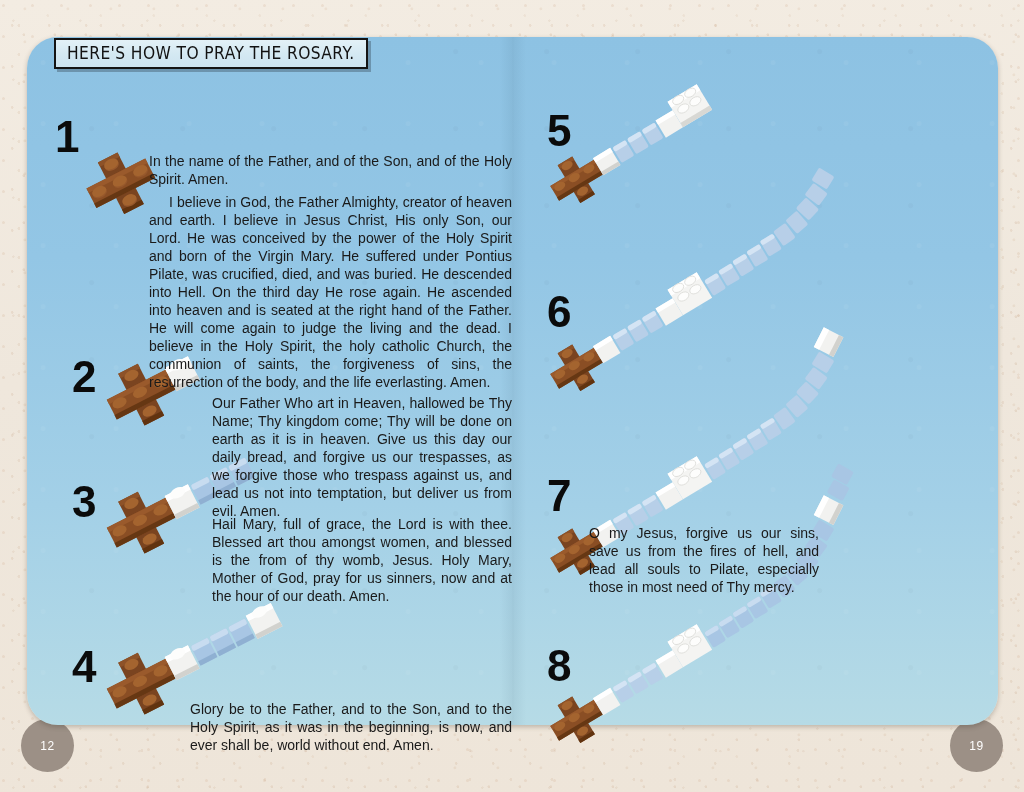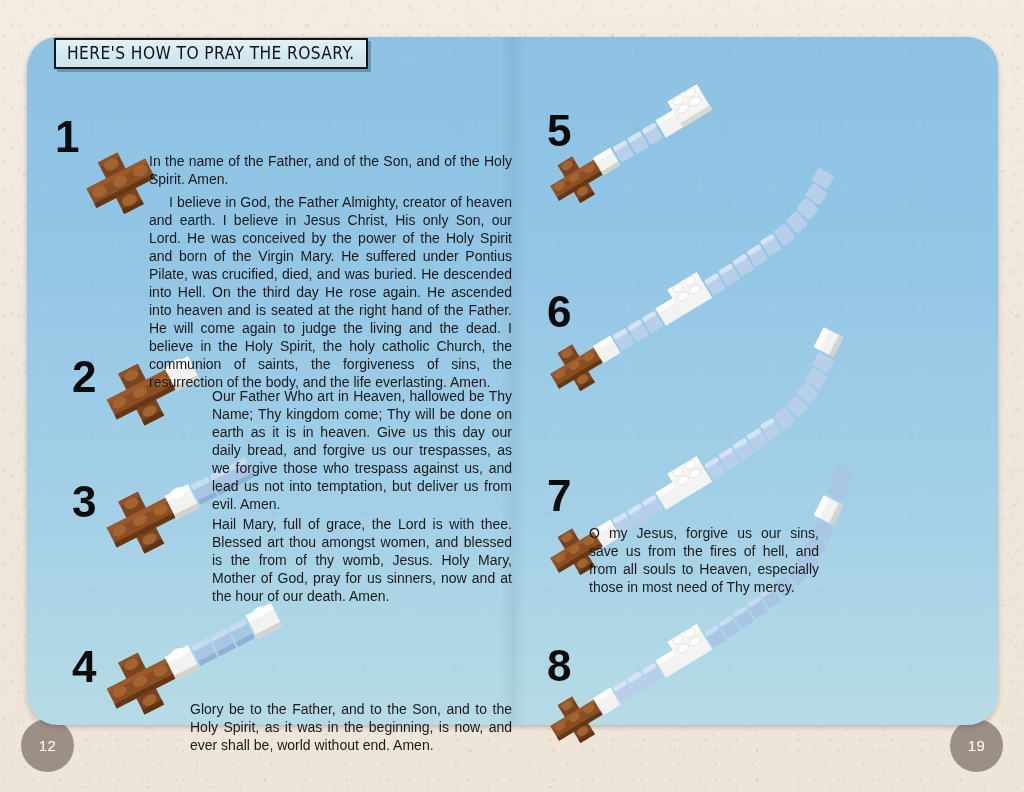--- a/index.html
+++ b/index.html
@@ -29,21 +29,21 @@
       radial-gradient(circle at 20% 35%, rgba(170,120,80,.10) 0 1px, transparent 1.4px),
       radial-gradient(circle at 68% 58%, rgba(165,115,75,.09) 0 1px, transparent 1.4px);
     background-size:67px 59px,83px 71px;
   }
 
   
   .page-dot{
     position:absolute;width:53px;height:53px;border-radius:50%;
     background:#9c9086;
     display:flex;align-items:center;justify-content:center;
-    color:#fff;font-size:15px;letter-spacing:.5px;
+    color:#fff;font-size:12px;letter-spacing:.5px;
     font-family:"Liberation Sans",sans-serif;
     z-index:1;
   }
   #page-dot-left{left:21px;top:719px;}
   #page-dot-right{left:950px;top:719px;}
 
   
   #spread{
     position:absolute;left:27px;top:37px;width:971px;height:688px;
     background:linear-gradient(180deg,#8dc2e3 0%,#93c6e5 32%,#a3d0e7 68%,#b6dbe6 100%);
@@ -177,21 +177,21 @@
             <ellipse cx="66" cy="42.5" rx="7.5" ry="5" fill="#a4642f"></ellipse>
             <ellipse cx="43" cy="63.5" rx="7.5" ry="5" fill="#a4642f"></ellipse>
 
             <rect x="76" y="32" width="26" height="26" fill="#f2f2f0"></rect>
             <rect x="76" y="32" width="26" height="6" fill="#ffffff"></rect>
             <rect x="76" y="53" width="26" height="5" fill="#d2d2ce"></rect>
             <ellipse cx="89" cy="35" rx="8" ry="5" fill="#fdfdfc"></ellipse>
           </g>
         </svg>
       </div>
-      <div class="step-text" style="left:185px;top:315px;width:300px;">
+      <div class="step-text" style="left:185px;top:322px;width:300px;">
         <div>Our Father Who art in Heaven, hallowed be Thy Name; Thy kingdom come; Thy will be done on earth as it is in heaven. Give us this day our daily bread, and forgive us our trespasses, as we forgive those who trespass against us, and lead us not into temptation, but deliver us from evil. Amen.</div>
       </div>
     </div>
 
     <div class="step">
       <div class="step-num" style="left:45px;top:443px;">3</div>
       <div class="rosary" style="left:72px;top:424px;">
         <svg width="190" height="110" viewBox="0 0 190 110">
           <g transform="rotate(-27 48 62)">
             <rect x="32" y="30" width="22" height="58" fill="#7a4420"></rect>
@@ -447,21 +447,21 @@
 
             <g transform="rotate(-32 362 52)">
               <rect x="356" y="42" width="22" height="22" fill="#f2f2f0"></rect>
               <rect x="356" y="42" width="22" height="6" fill="#ffffff"></rect>
               <rect x="356" y="59" width="22" height="5" fill="#d2d2ce"></rect>
             </g>
           </g>
         </svg>
       </div>
       <div class="step-text" style="left:76px;top:452px;width:230px;">
-        <div>O my Jesus, forgive us our sins, save us from the fires of hell, and from all souls to Heaven, especially those in most need of Thy mercy.</div>
+        <div>O my Jesus, forgive us our sins, save us from the fires of hell, and lead all souls to Pilate, especially those in most need of Thy mercy.</div>
       </div>
     </div>
 
     <div class="step">
       <div class="step-num" style="left:34px;top:607px;">8</div>
       <div class="rosary" style="left:20px;top:580px;">
         <svg width="360" height="130" viewBox="0 0 360 130">
           <g transform="rotate(-31 48 100)">
             <rect x="34" y="78" width="17" height="44" fill="#7a4420"></rect>
             <rect x="34" y="78" width="17" height="4" fill="#8d5228"></rect>

